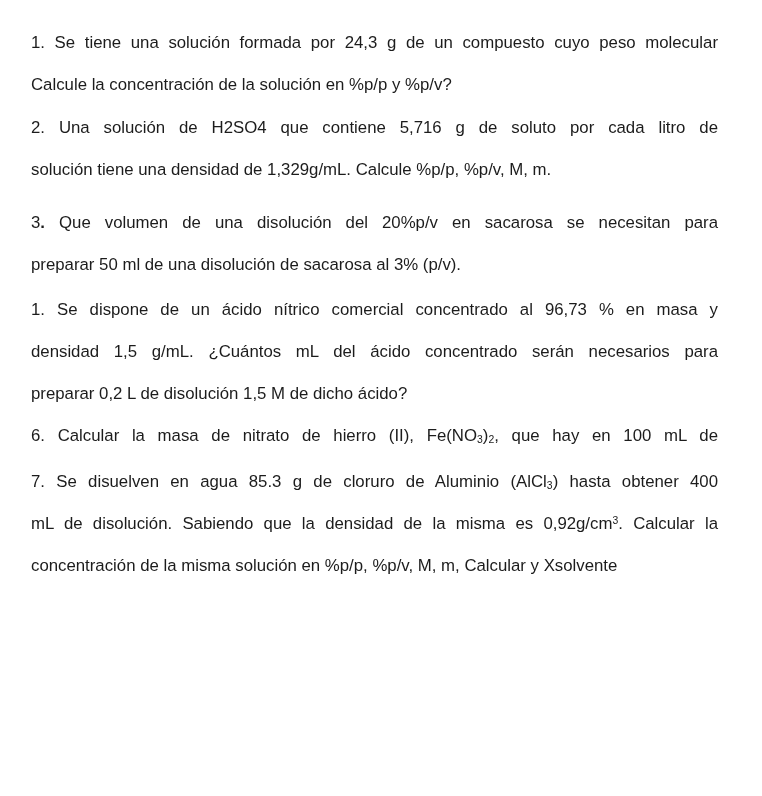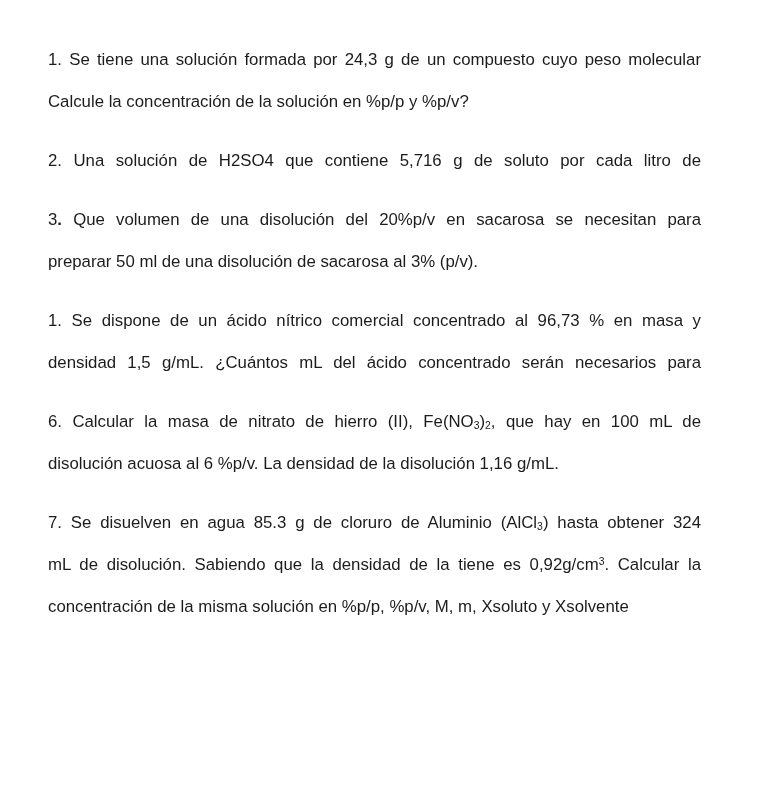--- a/index.html
+++ b/index.html
@@ -14,21 +14,21 @@
   }
   .doc {
     box-sizing: content-box;
     padding: 22px 0 0 31px;
     width: 687px;
     font-family: "Liberation Sans", "DejaVu Sans", sans-serif;
     font-size: 16.8px;
     color: #1c1c1c;
   }
   .problem {
-    margin: 17px;
+    margin: 0;
   }
   #prob2 { margin-top: 1px; }
   #prob3 { margin-top: 11px; }
   #prob4 { margin-top: 3px; }
   #prob5 { margin-top: 4px; }
   #prob6 { margin-top: 0; }
   #prob7 { margin-top: 4px; }
   .line {
     line-height: 42px;
     white-space: normal;
@@ -48,31 +48,32 @@
 </head>
 <body>
 
 <main class="doc">
   <section class="problem" id="prob1">
       <div class="line jfy"><span>1. Se tiene una solución formada por 24,3 g de un compuesto cuyo peso molecular</span></div>
       <div class="line"><span>Calcule la concentración de la solución en %p/p y %p/v?</span></div>
     </section>
   <section class="problem" id="prob2">
       <div class="line jfy"><span>2. Una solución de H2SO4 que contiene 5,716 g de soluto por cada litro de</span></div>
+      <div class="line"><span>solución tiene una densidad de 1,329g/mL. Calcule %p/p, %p/v, M, m.</span></div>
     </section>
   <section class="problem" id="prob3">
       <div class="line jfy"><span>3</span><span class="seg-b">.</span><span> Que volumen de una disolución del 20%p/v en sacarosa se necesitan para</span></div>
       <div class="line"><span>preparar 50 ml de una disolución de sacarosa al 3% (p/v).</span></div>
     </section>
   <section class="problem" id="prob4">
       <div class="line jfy"><span>1. Se dispone de un ácido nítrico comercial concentrado al 96,73 % en masa y</span></div>
       <div class="line jfy"><span>densidad 1,5 g/mL. ¿Cuántos mL del ácido concentrado serán necesarios para</span></div>
+      <div class="line"><span>preparar 0,2 L de disolución 1,5 M de dicho ácido?</span></div>
     </section>
   <section class="problem" id="prob6">
       <div class="line jfy"><span>6. Calcular la masa de nitrato de hierro (II), Fe(NO</span><sub>3</sub><span>)</span><sub>2</sub><span>, que hay en 100 mL de</span></div>
-      <div class="line"><span>disolución acuosa al 6 %p/v. La densidad de la disolución 1,16 g/mL.</span></div>
     </section>
   <section class="problem" id="prob7">
-      <div class="line jfy"><span>7. Se disuelven en agua 85.3 g de cloruro de Aluminio (AlCl</span><sub>3</sub><span>) hasta obtener 324</span></div>
-      <div class="line jfy"><span>mL de disolución. Sabiendo que la densidad de la tiene es 0,92g/cm</span><sup>3</sup><span>. Calcular la</span></div>
-      <div class="line"><span>concentración de la misma solución en %p/p, %p/v, M, m, Xsoluto y Xsolvente</span></div>
+      <div class="line jfy"><span>7. Se disuelven en agua 85.3 g de cloruro de Aluminio (AlCl</span><sub>3</sub><span>) hasta obtener 400</span></div>
+      <div class="line jfy"><span>mL de disolución. Sabiendo que la densidad de la misma es 0,92g/cm</span><sup>3</sup><span>. Calcular la</span></div>
+      <div class="line"><span>concentración de la misma solución en %p/p, %p/v, M, m, Calcular y Xsolvente</span></div>
     </section>
 </main>
 
 </body></html>

